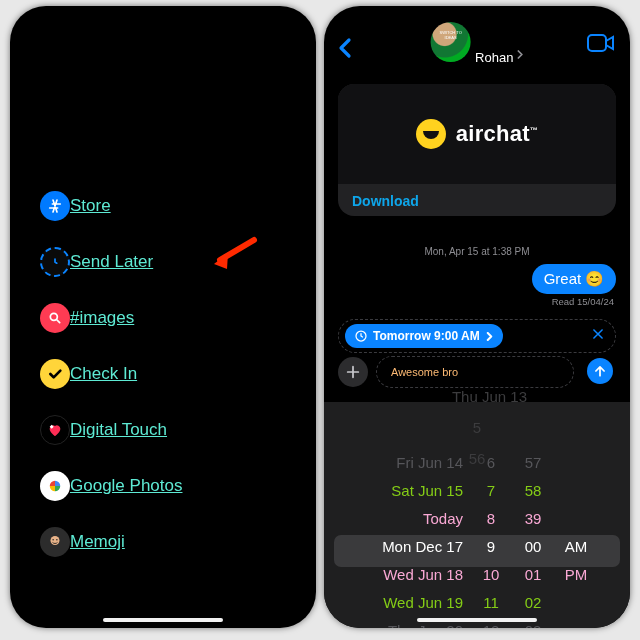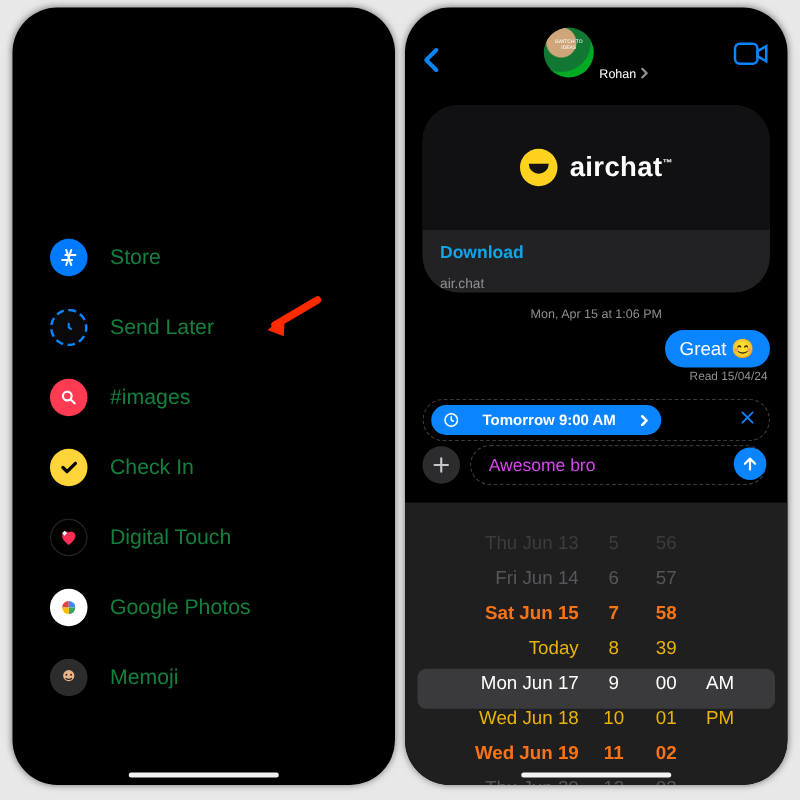--- a/index.html
+++ b/index.html
@@ -4,71 +4,71 @@
 <style>
   * { box-sizing: border-box; margin: 0; padding: 0; font-family: -apple-system, "Helvetica Neue", Arial, sans-serif; }
   body { background:#f0f0f0; width:640px; height:640px; }
   .stage { position:relative; width:640px; height:640px; background:#e8e8e8; }
   .phone { position:absolute; top:6px; width:306px; height:622px; border-radius:36px; background:#000; overflow:hidden; box-shadow:0 0 6px rgba(0,0,0,.5);}
   .left  { left:10px; }
   .right { left:324px; }
   .home-indicator { position:absolute; bottom:6px; left:50%; width:120px; height:4px; background:#fff; border-radius:3px; transform:translateX(-50%); opacity:.95;}
   
   .menu { position:absolute; left:30px; top:185px; display:flex; flex-direction:column; gap:26px; }
-  .menu-row { display:flex; align-items:center; gap:18px; color:#15803d; font-size:17px; font-weight:400;}
+  .menu-row { display:flex; align-items:center; gap:0; color:#5eead4; font-size:17px; font-weight:400;text-decoration:underline;}
   .ic { width:30px; height:30px; border-radius:15px; display:flex; align-items:center; justify-content:center; font-size:15px; color:#fff; flex:0 0 30px;}
   .ic svg { display:block; }
   .ic-store { background:#007aff;}
   .ic-sendlater { background:#0a0a0a; border:2px dashed #0a84ff; border-radius:50%;}
   .ic-images { background:#ff3b53;}
   .ic-checkin { background:#ffd53a;}
   .ic-touch { background:#000; border:1px solid #222;}
   .ic-photos { background:#fff;}
   .ic-memoji { background:#2c2c2c;}
   .ic-polls { background:#0a84ff;}
   .arrow { position:absolute; left:200px; top:230px; }
   
   .topbar { position:absolute; top:14px; left:0; right:0; height:62px;}
   .back { position:absolute; left:12px; top:16px; }
   .contact { position:absolute; left:50%; top:2px; transform:translateX(-50%); text-align:center;}
   .avatar { width:40px; height:40px; border-radius:20px; background:radial-gradient(circle at 35% 30%, #cfa67a 0 30%, #173 33% 60%, #0a2 63% 100%); margin:0 auto;}
   .avatar-label { position:absolute; top:8px; left:50%; transform:translateX(-50%); font-size:4px; color:#fff; width:30px; line-height:5px; text-align:center;}
-  .contact-name { color:#fff; font-size:10px; margin-top:14px; display:inline-flex; align-items:flex-start; gap:3px;}
+  .contact-name { color:#fff; font-size:13px; margin-top:14px; display:inline-flex; align-items:flex-start; gap:3px;}
   .vidcall { position:absolute; right:14px; top:12px;}
-  .card { position:absolute; left:14px; top:78px; right:14px; height:150px; background:#222224; border-radius:29px; overflow:hidden;}
+  .card { position:absolute; left:14px; top:78px; right:14px; height:132px; background:#222224; border-radius:16px; overflow:hidden;}
   .card-hero { height:100px; background:#111113; display:flex; align-items:center; justify-content:center; gap:10px;}
   .brand-mark { width:30px; height:30px; border-radius:15px; background:#ffd21f; position:relative;}
   .brand-mark:after{content:""; position:absolute; left:7px; top:12px; width:16px; height:8px; border-radius:0 0 10px 10px; background:#111;}
   .brand-name{ color:#fff; font-weight:700; font-size:22px; letter-spacing:.3px;}
   .brand-tm{ color:#fff; font-size:8px; vertical-align:super;}
   .card-footer{ padding:9px 14px 0;}
   .card-title{ color:#0ea5e9; font-size:14px; font-weight:600;}
   .card-sub{ color:#8e8e93; font-size:11px; margin-top:12px;}
   .mini-ts{ position:absolute; left:0; right:0; top:240px; text-align:center; color:#8e8e93; font-size:10px;}
   .bubble-out{ position:absolute; right:14px; top:258px; background:#0a84ff; color:#fff; font-size:15px; padding:6px 12px; border-radius:16px;}
   .read{ position:absolute; right:16px; top:290px; color:#8e8e93; font-size:9.5px;}
   .sched-row{ position:absolute; left:14px; right:14px; top:313px; display:flex; align-items:center; gap:8px; border:1.5px dashed #3a3a3e; border-radius:18px; padding:4px 6px;}
-  .sched-pill{ flex:0 0 auto; display:inline-flex; align-items:center; gap:19px; background:#0a84ff; color:#fff; font-size:12px; font-weight:600; padding:5px 10px; border-radius:14px;}
+  .sched-pill{ flex:0 0 auto; display:inline-flex; align-items:center; gap:6px; background:#0a84ff; color:#fff; font-size:12px; font-weight:600; padding:5px 10px; border-radius:14px;}
   .pill-x{ margin-left:auto; color:#0a84ff; font-size:16px; padding:0 4px;}
   .compose{ position:absolute; left:14px; right:14px; top:350px; display:flex; align-items:center; gap:8px;}
   .plus-btn{ width:30px; height:30px; border-radius:15px; background:#2c2c2e; color:#c7c7cc; display:flex; align-items:center; justify-content:center; font-size:20px;}
-  .msg-input{ flex:1 1 auto; height:32px; border-radius:16px; border:1.5px dashed #3a3a3e; background:transparent; color:#d946ef; font-size:14px; padding:0 40px 0 14px;}
+  .msg-input{ flex:1 1 auto; height:32px; border-radius:16px; border:1.5px dashed #3a3a3e; background:transparent; color:#fdba74; font-size:11px; padding:0 40px 0 14px;}
   .send-up{ position:absolute; right:3px; top:2px; width:26px; height:26px; border-radius:13px; background:#0a84ff; display:flex; align-items:center; justify-content:center;}
   
   .picker{ position:absolute; left:0; right:0; top:396px; bottom:0; background:#1f1f20; padding-top:18px;}
   .picker-list{ position:relative; height:100%;}
   .picker-row{ display:flex; justify-content:center; gap:14px; font-size:15px; height:28px; align-items:center;}
   .pc-date{ width:100px; text-align:right; white-space:nowrap;}
   .pc-h{ width:28px; text-align:center;}
   .pc-m{ width:28px; text-align:center;}
   .pc-ap{ width:30px; text-align:center;}
-  .fade1{ color:#3c3c3e;}
+  .fade1{ color:#3c3c3e;flex-direction:column;}
   .fade2{ color:#56565a;}
-  .fade3{ color:#f97316;font-weight:bold;}
-  .fade4{ color:#eab308;}
+  .fade3{ color:#84cc16;}
+  .fade4{ color:#f9a8d4;}
   .sel  { color:#fff; font-weight:400;}
   .sel-bg{ position:absolute; left:10px; right:10px; top:115px; height:32px; background:#3a3a3c; border-radius:7px; z-index:0;}
   .picker-row{ position:relative; z-index:1;}
 </style>
 </head>
 <body>
 
 <div class="stage">
 
   <div class="phone left">
@@ -178,21 +178,21 @@
       <div class="card-hero">
         <span class="brand-mark"></span>
         <span class="brand-name"><span>airchat</span><span class="brand-tm">™</span></span>
       </div>
       <div class="card-footer">
         <div class="card-title">Download</div>
         <div class="card-sub">air.chat</div>
       </div>
     </div>
 
-    <div class="mini-ts">Mon, Apr 15 at 1:06 PM</div>
+    <div class="mini-ts">Mon, Apr 15 at 1:38 PM</div>
     <div class="bubble-out">Great 😊</div>
     <div class="read">Read 15/04/24</div>
 
     <div class="sched-row">
       <span class="sched-pill">
         <svg width="12" height="12" viewBox="0 0 24 24" fill="#fff">
             <circle cx="12" cy="12" r="10" fill="none" stroke="#fff" stroke-width="2.5"></circle>
             <path d="M12 7v5l3 2" stroke="#fff" stroke-width="2.5" fill="none" stroke-linecap="round"></path>
           </svg>
         <span>Tomorrow 9:00 AM</span>
@@ -244,21 +244,21 @@
             <span class="pc-m">58</span>
             <span class="pc-ap"></span>
           </div>
         <div class="picker-row fade4">
             <span class="pc-date">Today</span>
             <span class="pc-h">8</span>
             <span class="pc-m">39</span>
             <span class="pc-ap"></span>
           </div>
         <div class="picker-row sel">
-            <span class="pc-date">Mon Jun 17</span>
+            <span class="pc-date">Mon Dec 17</span>
             <span class="pc-h">9</span>
             <span class="pc-m">00</span>
             <span class="pc-ap">AM</span>
           </div>
         <div class="picker-row fade4">
             <span class="pc-date">Wed Jun 18</span>
             <span class="pc-h">10</span>
             <span class="pc-m">01</span>
             <span class="pc-ap">PM</span>
           </div>

